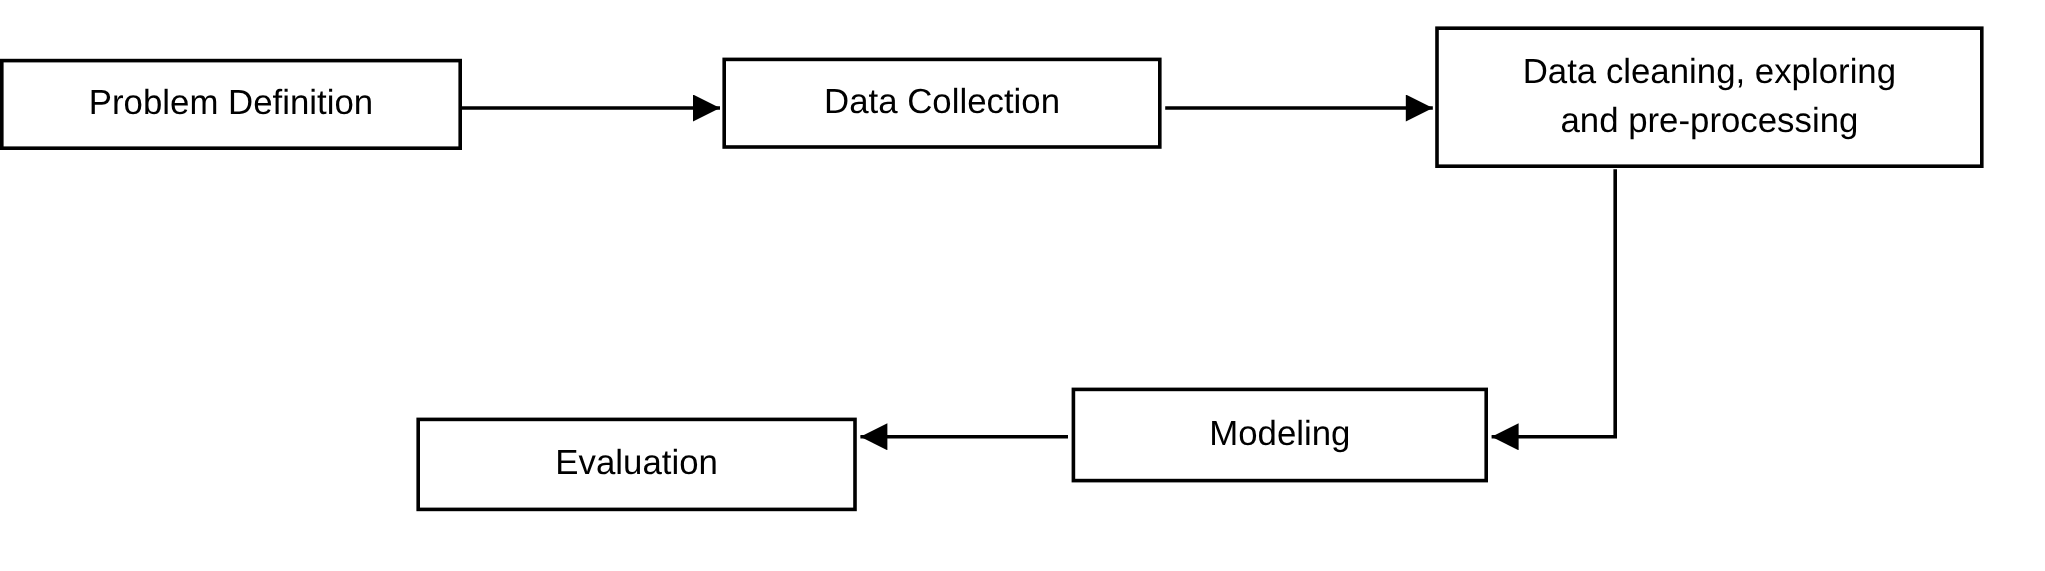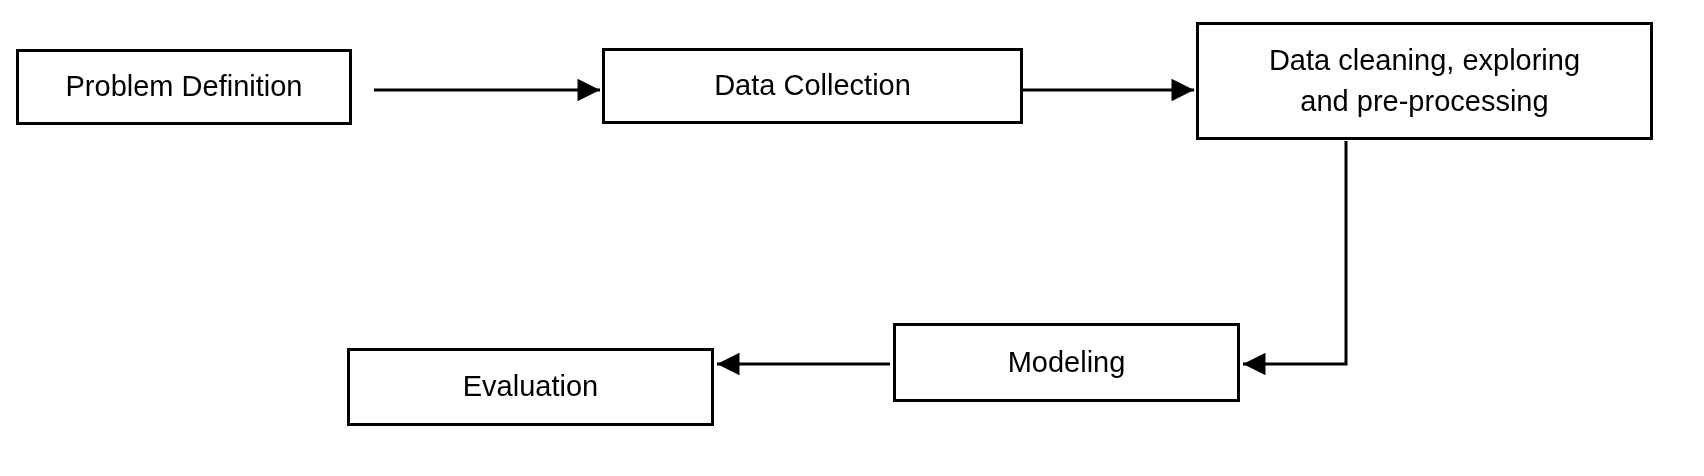--- a/index.html
+++ b/index.html
@@ -30,22 +30,22 @@
     background: #ffffff;
     display: flex;
     flex-direction: column;
     align-items: center;
     justify-content: center;
     text-align: center;
     font-size: 29px;
     line-height: 1.42;
     white-space: nowrap;
   }
-  #node-problem-definition { left: 16px;    top: 49px;  width: 336px; height: 76px; }
-  #node-data-collection    { left: 602px;  top: 48px;  width: 421px; height: 76px; }
+  #node-problem-definition { left: 0;    top: 49px;  width: 385px; height: 76px; }
+  #node-data-collection    { left: 602px;  top: 48px;  width: 366px; height: 76px; }
   #node-data-cleaning      { left: 1196px; top: 22px;  width: 457px; height: 118px; }
   #node-modeling           { left: 893px;  top: 323px; width: 347px; height: 79px; }
   #node-evaluation         { left: 347px;  top: 323px; width: 367px; height: 78px; margin-top: 25px; }
   .edge {
     stroke: #000000;
     stroke-width: 3;
     fill: none;
   }
 </style>
 </head>

